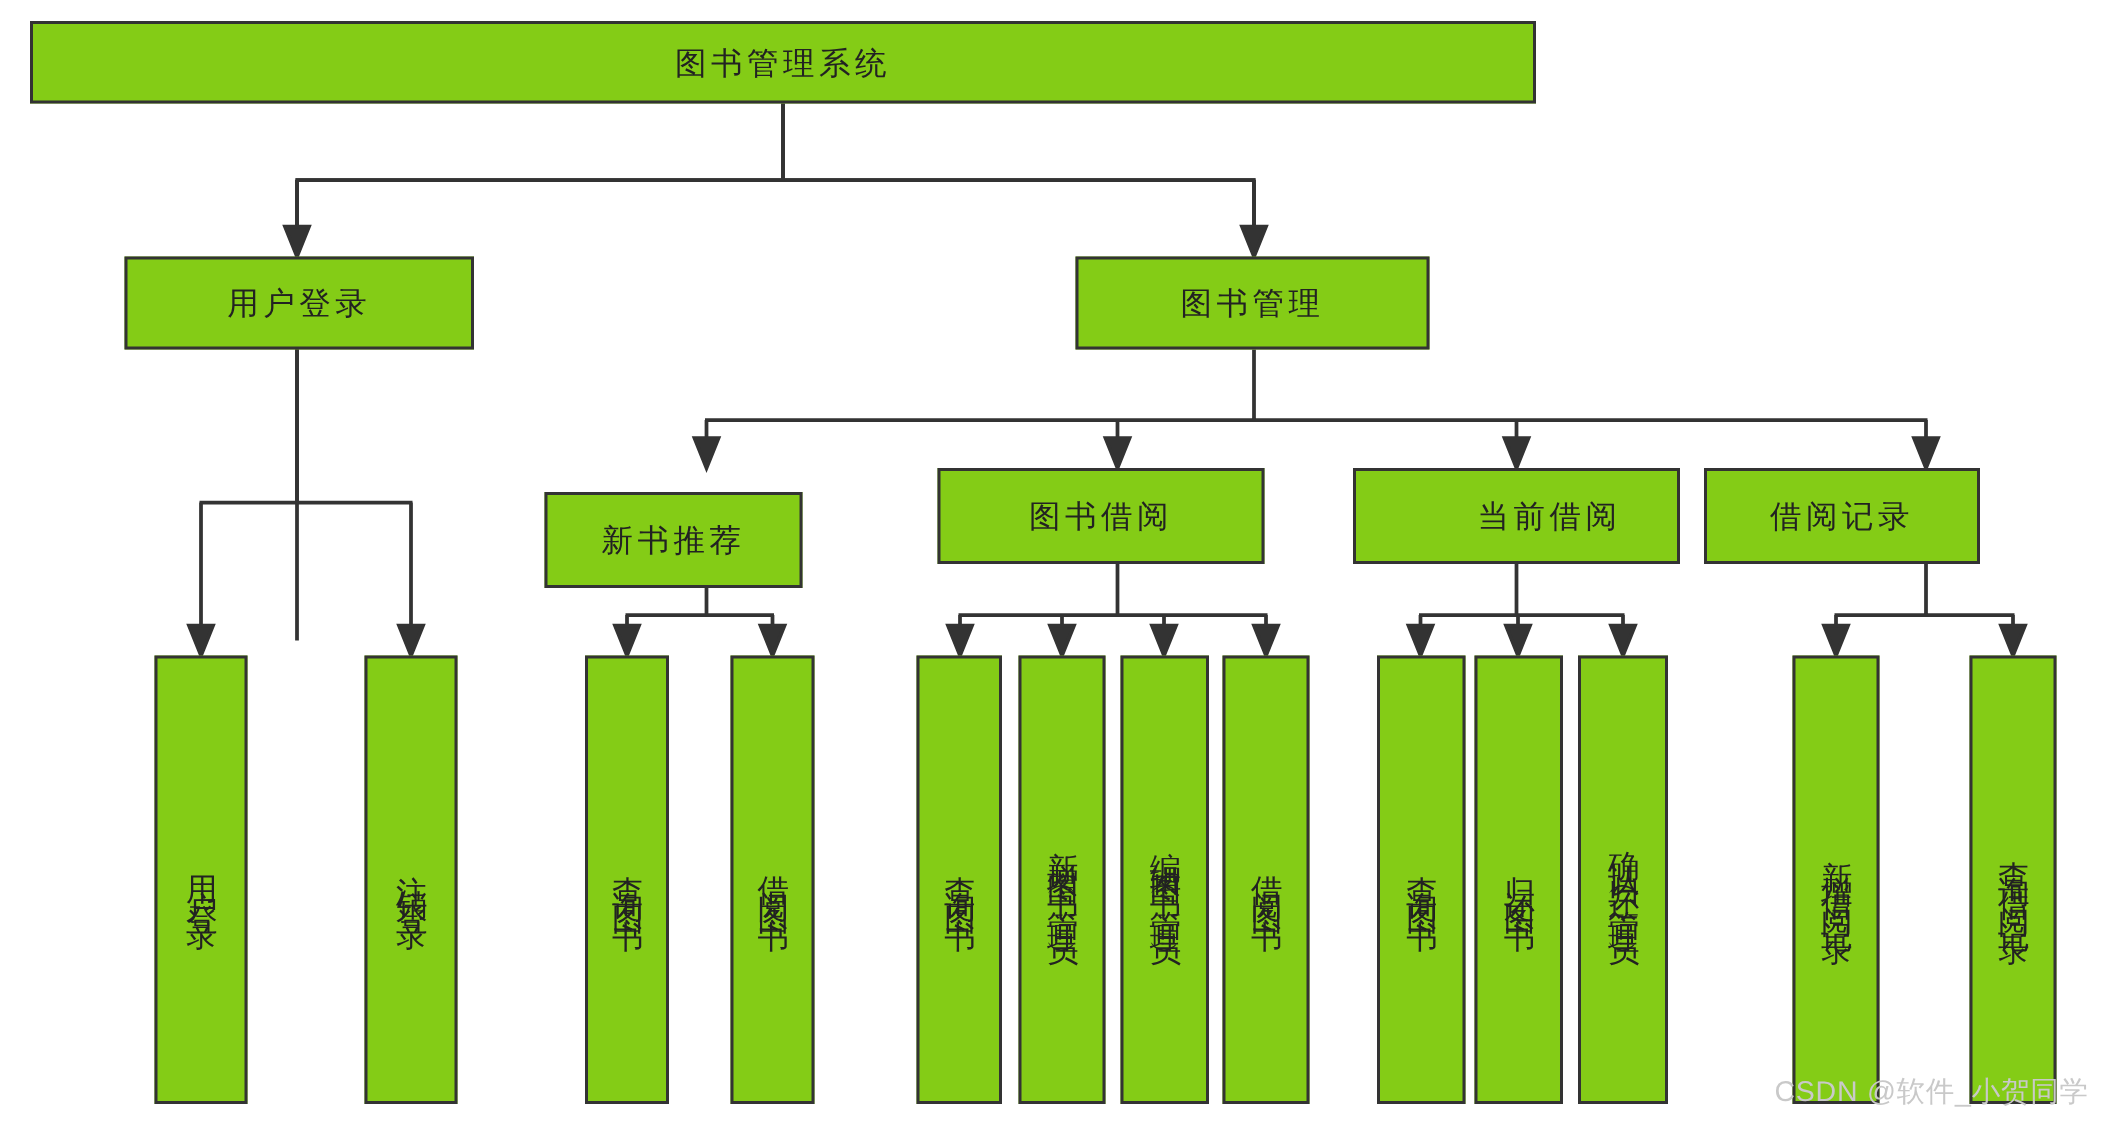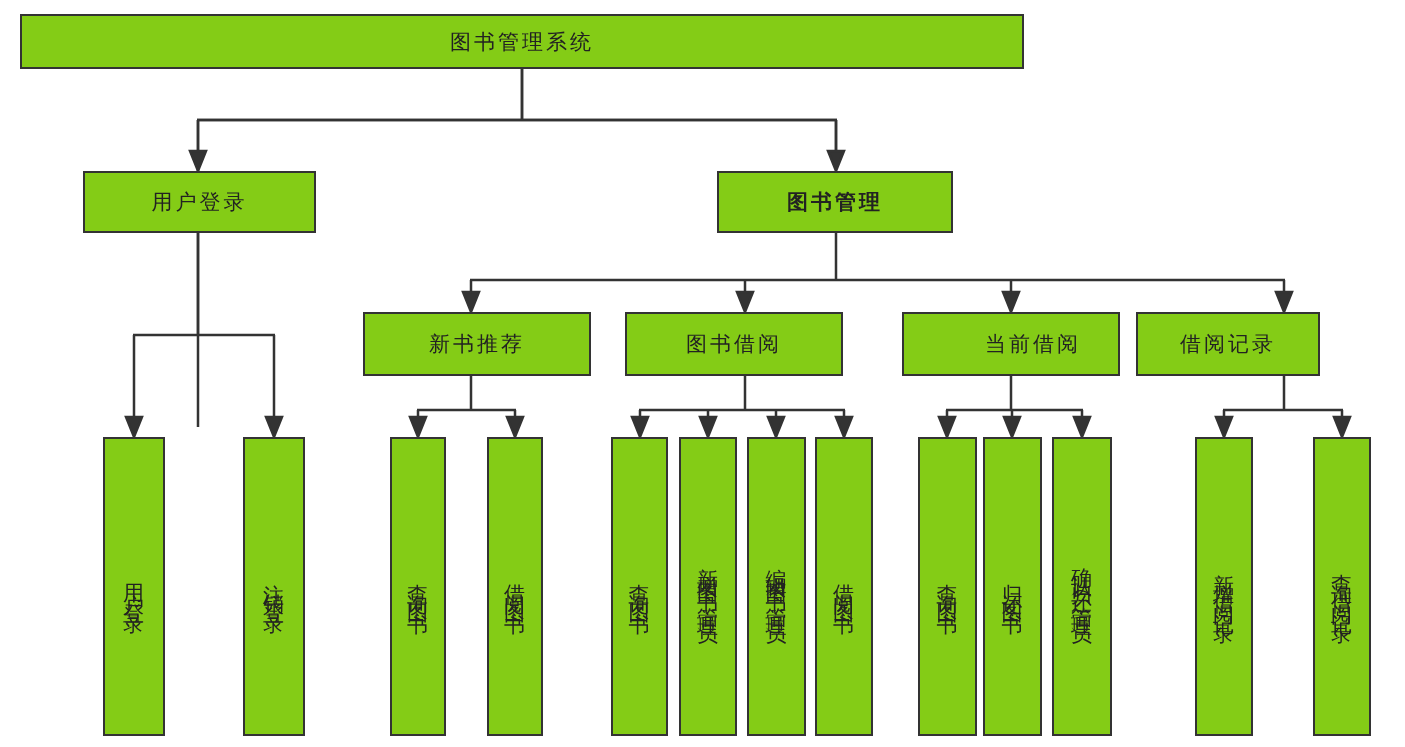--- a/index.html
+++ b/index.html
@@ -89,25 +89,25 @@
     </g>
   </svg>
 
   <div class="node" style="left:20px;top:14px;width:1004px;height:55px;">
     <span class="hlabel">图书管理系统</span>
   </div>
 
   <div class="node" style="left:83px;top:171px;width:233px;height:62px;">
     <span class="hlabel">用户登录</span>
   </div>
-  <div class="node" style="left:717px;top:171px;width:236px;height:62px;font-weight:bold;">
+  <div class="node" style="left:717px;top:171px;width:236px;height:62px;">
     <span class="hlabel">图书管理</span>
   </div>
 
-  <div class="node" style="left:363px;top:312px;width:228px;height:64px;">
+  <div class="node" style="left:363px;top:328px;width:172px;height:64px;">
     <span class="hlabel">新书推荐</span>
   </div>
   <div class="node" style="left:625px;top:312px;width:218px;height:64px;">
     <span class="hlabel">图书借阅</span>
   </div>
   <div class="node" style="left:902px;top:312px;width:218px;height:64px;padding-left:44px;">
     <span class="hlabel">当前借阅</span>
   </div>
   <div class="node" style="left:1136px;top:312px;width:184px;height:64px;font-family:Liberation Mono, monospace;">
     <span class="hlabel">借阅记录</span>
@@ -146,13 +146,14 @@
   <div class="node leaf" style="left:1052px;top:437px;width:60px;height:299px;">
     <span class="vlabel" style="letter-spacing:8px;">确认归还（管理员）</span>
   </div>
   <div class="node leaf" style="left:1195px;top:437px;width:58px;height:299px;">
     <span class="vlabel">新增借阅记录</span>
   </div>
   <div class="node leaf" style="left:1313px;top:437px;width:58px;height:299px;">
     <span class="vlabel">查询借阅记录</span>
   </div>
 
+  <div class="watermark">CSDN @软件_小贺同学</div>
 </div>
 
 </body></html>

